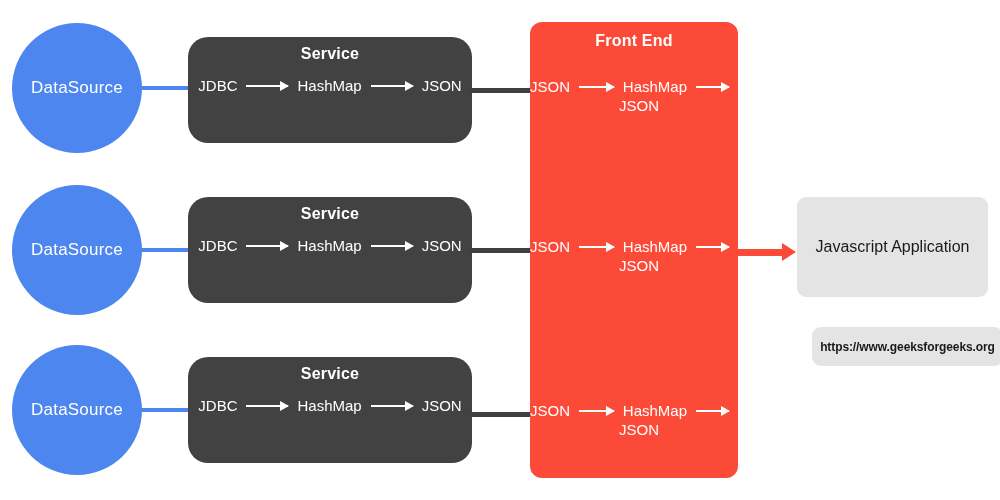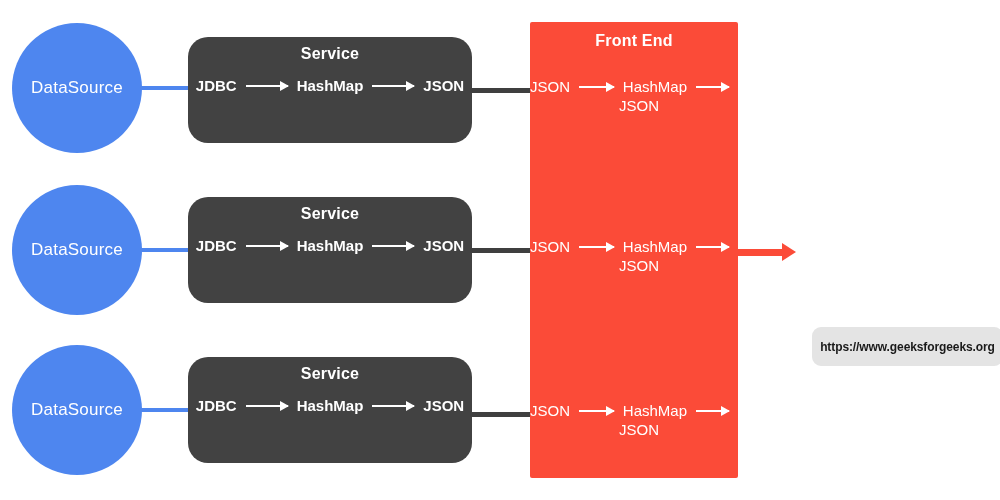--- a/index.html
+++ b/index.html
@@ -75,21 +75,21 @@
     position: absolute;
     top: 40px;
     left: 0;
     width: 100%;
     display: flex;
     align-items: center;
     justify-content: center;
     font-size: 15px;
     color: #ffffff;
   }
-  .service-flow .lbl { white-space: nowrap; font-weight: bold; }
+  .service-flow .lbl { white-space: nowrap; }
 
   
   .arrow {
     display: inline-block;
     position: relative;
     height: 2px;
     background: currentColor;
     margin: 0 9px;
     vertical-align: middle;
   }
@@ -108,21 +108,21 @@
   .arrow.w36 { width: 36px; }
 
   
   .frontend-box {
     position: absolute;
     left: 530px;
     top: 22px;
     width: 208px;
     height: 456px;
     background: #fb4b38;
-    border-radius: 2px;
+    border-radius: 12px;
     color: #ffffff;
   }
   .frontend-title {
     position: absolute;
     top: 10px;
     left: 0;
     width: 100%;
     text-align: center;
     font-size: 16px;
     font-weight: bold;
@@ -253,18 +253,21 @@
         <span>HashMap</span>
         <span class="arrow w36"></span>
       </div>
       <div class="fe-row-bottom">JSON</div>
     </div>
   </div>
 
   <div class="red-arrow-shaft" style="left:738px; top:249px; width:46px;"></div>
   <div class="red-arrow-head" style="left:782px; top:243px;"></div>
 
+  <div class="gray-box" id="js-app-box">
+    <span>Javascript Application</span>
+  </div>
 
   <div class="gray-box" id="watermark-box">
     <span>https://www.geeksforgeeks.org</span>
   </div>
 
 </div>
 
 </body></html>

